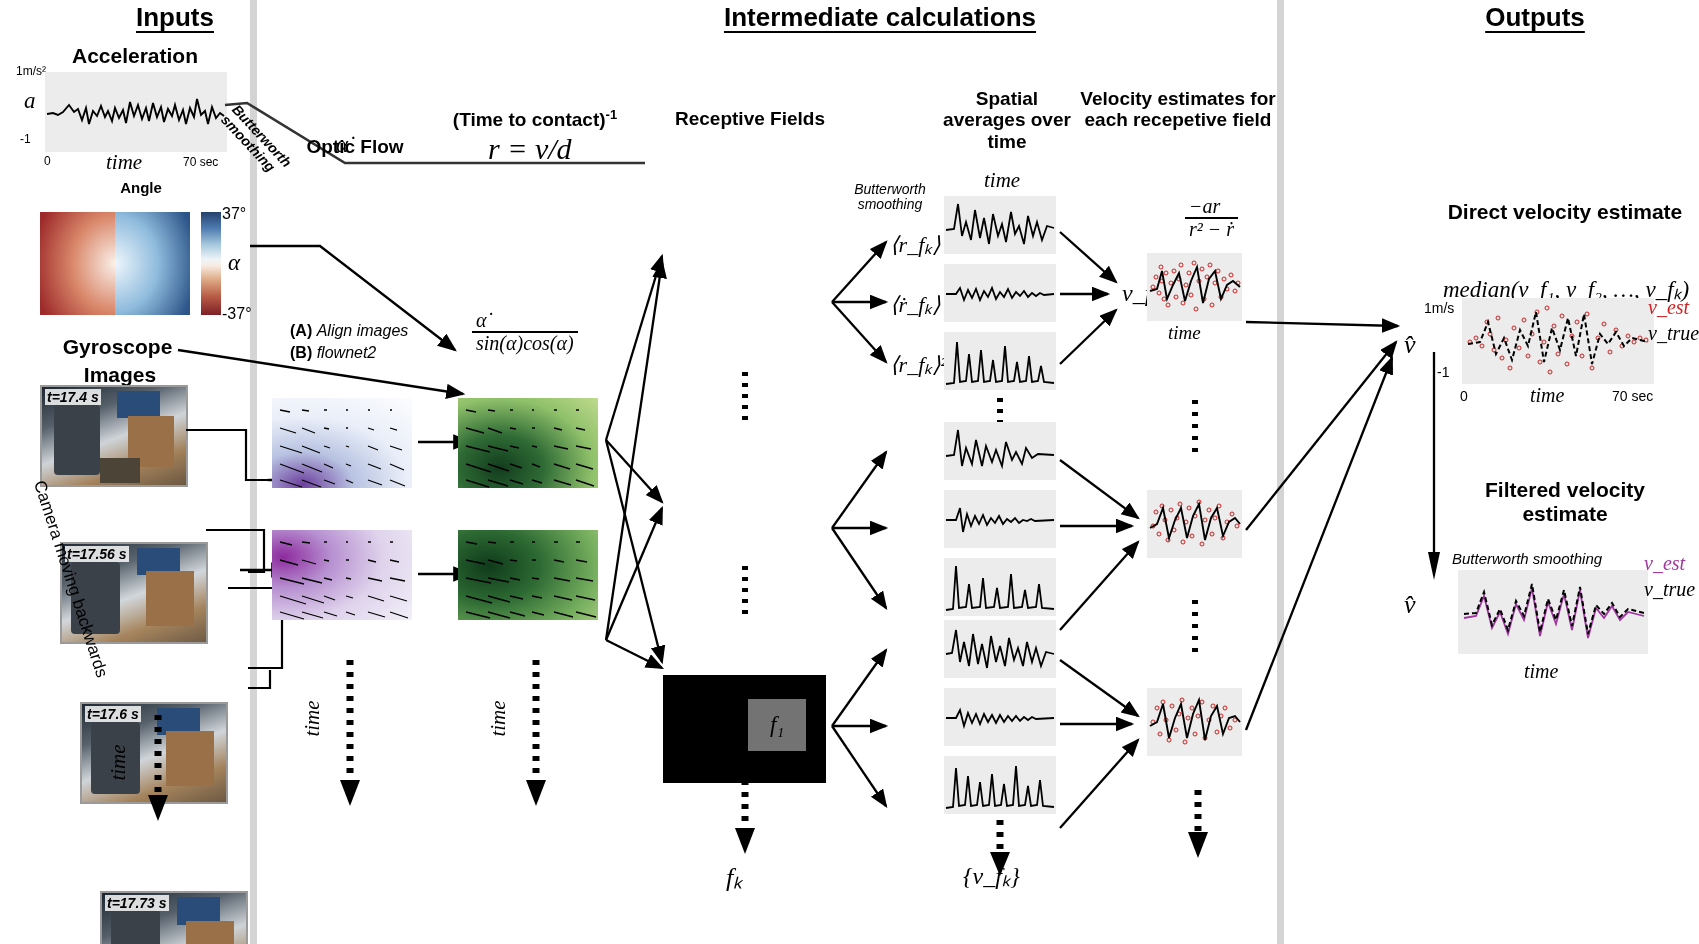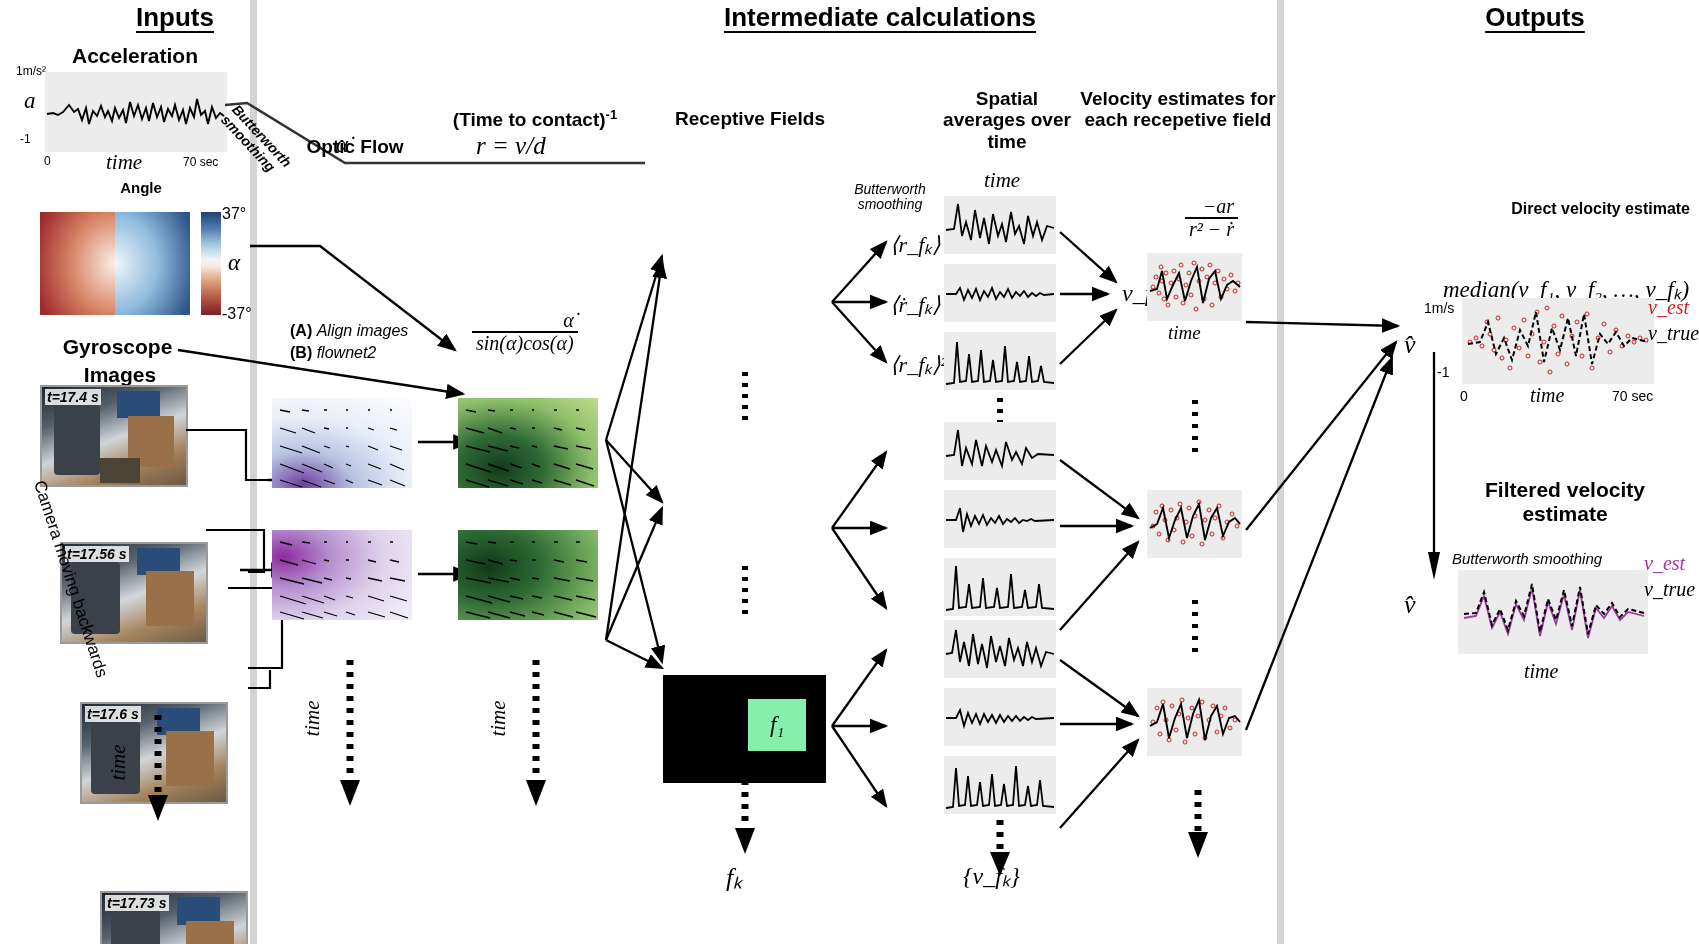--- a/index.html
+++ b/index.html
@@ -18,26 +18,26 @@
   .col-head {
     font-weight:bold; font-size:19px; text-align:center; line-height:1.12;
   }
   .serif-i { font-family:"Liberation Serif", serif; font-style:italic; }
   .math { font-family:"Liberation Serif", serif; font-style:italic; font-size:23px; }
   .divider { background:#d4d4d4; width:7px; }
   .plotbg { background:#ececec; }
   .tiny { font-size:12px; }
   .lbl-sm { font-size:13px; }
   svg { overflow:visible; }
-  .frac { display:inline-block; text-align:right; line-height:1.05; }
+  .frac { display:inline-block; text-align:left; line-height:1.05; }
   .frac .num { display:block; padding:0 4px; }
   .frac .den { display:block; border-top:2px solid #000; padding:0 4px; }
   .rf-box { background:#000; position:relative; }
   .rf-inner {
-    position:absolute; background:#86efac; display:flex;
+    position:absolute; background:#737373; display:flex;
     align-items:center; justify-content:center;
   }
   .bw-rot {
     transform:rotate(47deg); transform-origin:left top;
     font-size:14px; font-style:italic; font-weight:bold;
     font-family:"Liberation Sans", sans-serif; line-height:1.05;
     white-space:nowrap;
   }
   .vert-time {
     font-family:"Liberation Serif", serif; font-style:italic;
@@ -212,21 +212,21 @@
 <svg class="abs" style="left:418px; top:434px;" width="72" height="20">
   <polyline fill="none" stroke="#000" stroke-width="2.4" marker-end="url(#ah)" points="0,8 52,8"></polyline>
 </svg>
 <svg class="abs" style="left:418px; top:566px;" width="72" height="20">
   <polyline fill="none" stroke="#000" stroke-width="2.4" marker-end="url(#ah)" points="0,8 52,8"></polyline>
 </svg>
 
 <div class="abs col-head" style="left:420px; top:108px; width:230px;">
   <span>(Time to contact)</span><sup style="font-size:13px;">-1</sup>
 </div>
-<div class="abs math" style="left:476px; top:132px; font-size:25px;">r = v/d</div>
+<div class="abs math" style="left:488px; top:132px; font-size:30px;">r = v/d</div>
 
 <div class="abs frac math" style="left:472px; top:310px; font-size:20px;">
   <span class="num">α̇</span>
   <span class="den">sin(α)cos(α)</span>
 </div>
 
 <div class="abs" style="left:458px; top:398px; width:140px; height:90px;
             background:radial-gradient(ellipse 120% 140% at 30% 78%, #123c1d 0%, #2f6b35 26%, #8fc06a 55%, #e4f0a8 100%);"></div>
 <svg class="abs" style="left:458px; top:398px;" width="140" height="90">
   <g stroke="#000" stroke-width="1.4" fill="none">
@@ -532,21 +532,21 @@
   </g>
 </svg>
 
 <div class="abs math" style="left:1404px; top:330px; font-size:26px;">v̂</div>
 <div class="abs math" style="left:1404px; top:590px; font-size:26px;">v̂</div>
 <svg class="abs" style="left:1428px; top:352px;" width="16" height="232">
   <line x1="6" y1="0" x2="6" y2="208" stroke="#000" stroke-width="2.3"></line>
   <path d="M0,200 L12,200 L6,228 z" fill="#000"></path>
 </svg>
 
-<div class="abs col-head" style="left:1440px; top:200px; width:250px; font-size:16px;text-align:right;">Direct velocity estimate</div>
+<div class="abs col-head" style="left:1440px; top:200px; width:250px; font-size:21px;">Direct velocity estimate</div>
 <div class="abs math" style="left:1443px; top:272px; font-size:23px; white-space:nowrap;">median(v_f₁, v_f₂, …, v_fₖ)</div>
 <div class="abs tiny" style="left:1424px; top:300px; font-size:14px;">1m/s</div>
 <div class="abs tiny" style="left:1437px; top:364px; font-size:14px;">-1</div>
 <div class="abs plotbg" style="left:1462px; top:298px; width:192px; height:86px;">
   <svg width="192" height="86" viewBox="0 0 192 86">
     <g fill="none" stroke="#cc2222" stroke-width="1">
       <circle cx="8" cy="44" r="2"></circle>
         <circle cx="14" cy="40" r="2"></circle>
         <circle cx="20" cy="48" r="2"></circle>
       <circle cx="25" cy="24" r="2"></circle>

